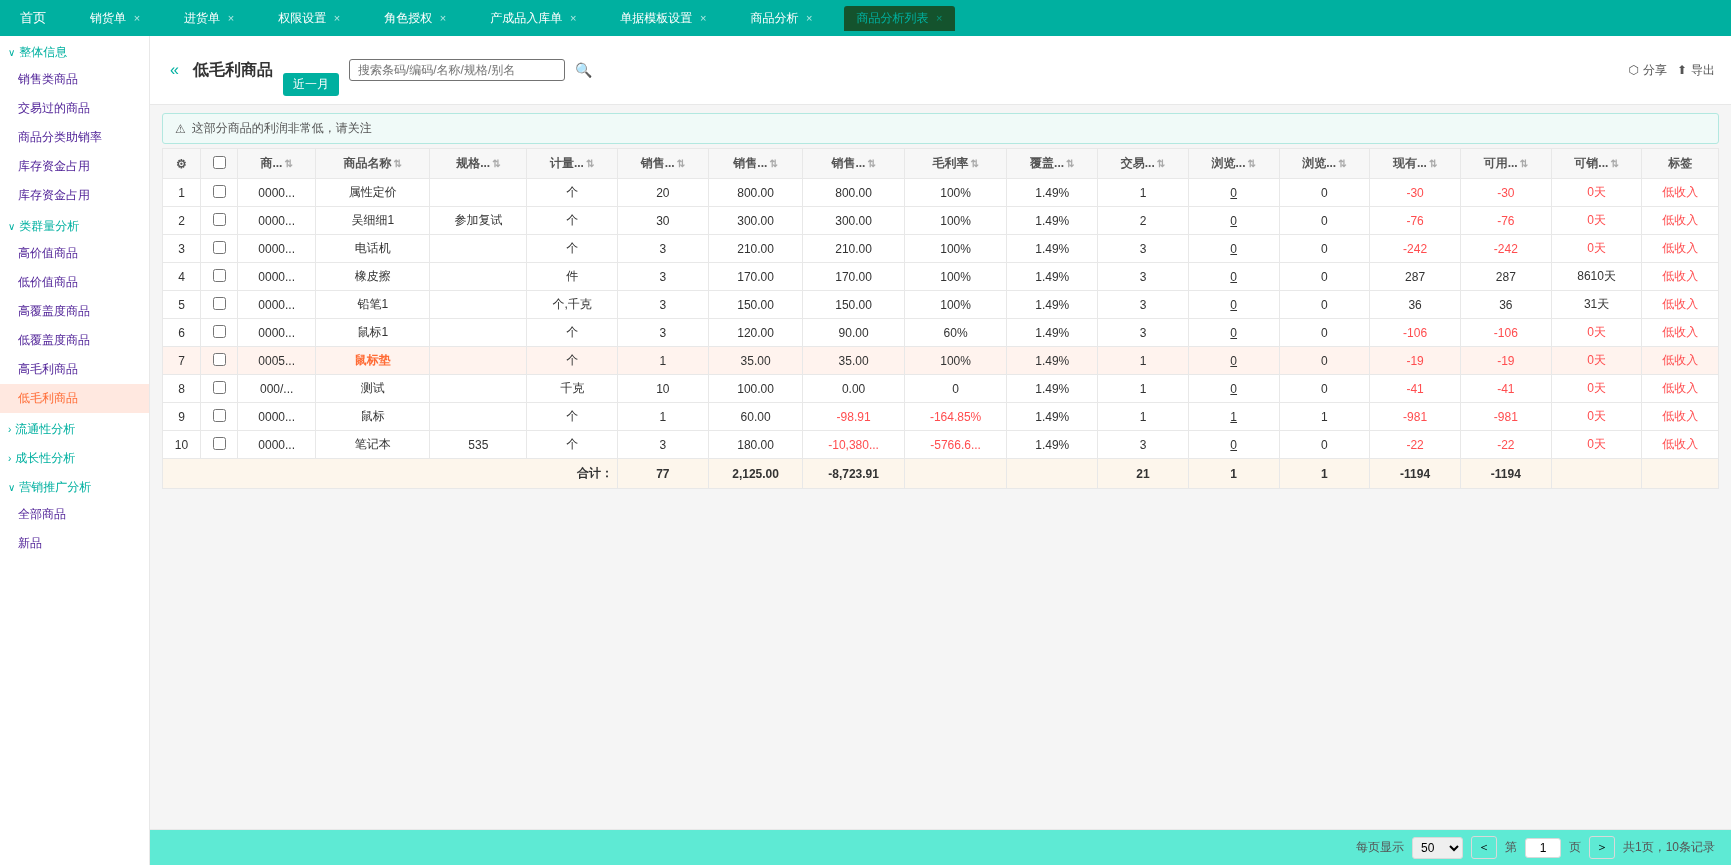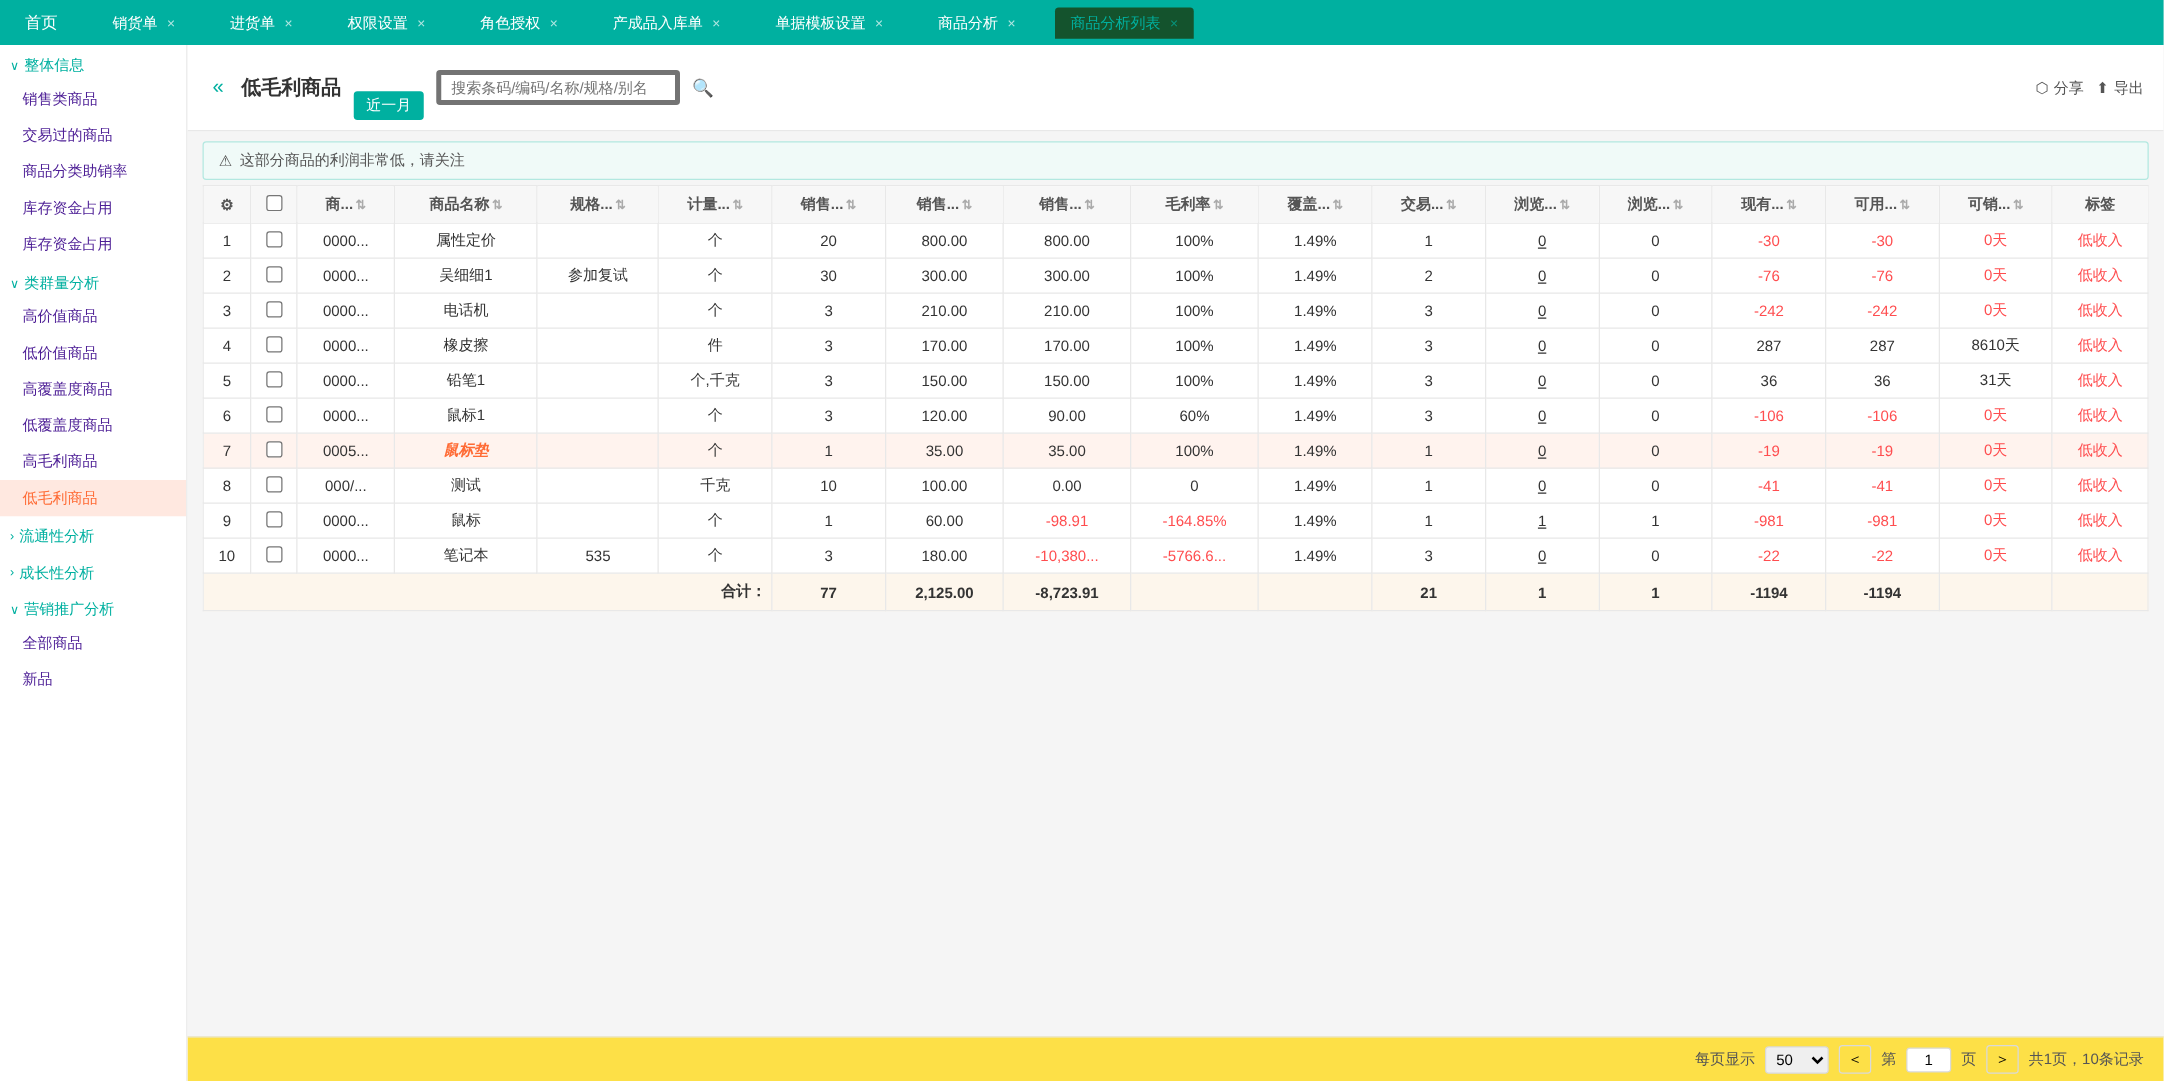--- a/index.html
+++ b/index.html
@@ -82,24 +82,24 @@
       background: #00b0a0;
       color: #fff;
       border: none;
       border-radius: 3px;
       padding: 3px 10px;
       cursor: pointer;
       font-size: 12px;
       margin-top: 29px;
     }
     .search-box {
-      border: 4px solid #737373;
+      border: 1px solid #737373;
       border-radius: 3px;
       padding: 3px 8px;
-      width: 195px;
+      width: 216px;
       outline: none;
       font-size: 12px;
     }
     .search-icon-btn {
       background: none;
       border: none;
       cursor: pointer;
       color: #999;
       font-size: 14px;
     }
@@ -171,21 +171,21 @@
       border: 1px solid #e8e8e8;
       padding: 6px 4px;
       text-align: center;
       background: #fdf6ec;
       font-weight: bold;
       color: #333;
     }
 
     
     .footer-bar {
-      background: #fde047;
+      background: #5eead4;
       border-top: 1px solid #e8e8e8;
       padding: 6px 16px;
       display: flex;
       align-items: center;
       justify-content: flex-end;
       gap: 8px;
       font-size: 12px;
       color: #555;
     }
     .footer-bar select {
@@ -469,21 +469,21 @@
               <td>0</td>
               <td class="red">-106</td>
               <td class="red">-106</td>
               <td class="red">0天</td>
               <td class="red">低收入</td>
             </tr>
             <tr class="highlighted">
               <td>7</td>
               <td><input type="checkbox" style=""></td>
               <td>0005...</td>
-              <td style="color: rgb(255, 107, 53); font-weight: bold; font-style: italic;">鼠标垫</td>
+              <td style="color: rgb(255, 107, 53); font-weight: bold;">鼠标垫</td>
               <td></td>
               <td>个</td>
               <td>1</td>
               <td>35.00</td>
               <td>35.00</td>
               <td>100%</td>
               <td>1.49%</td>
               <td>1</td>
               <td class="underline">0</td>
               <td>0</td>

